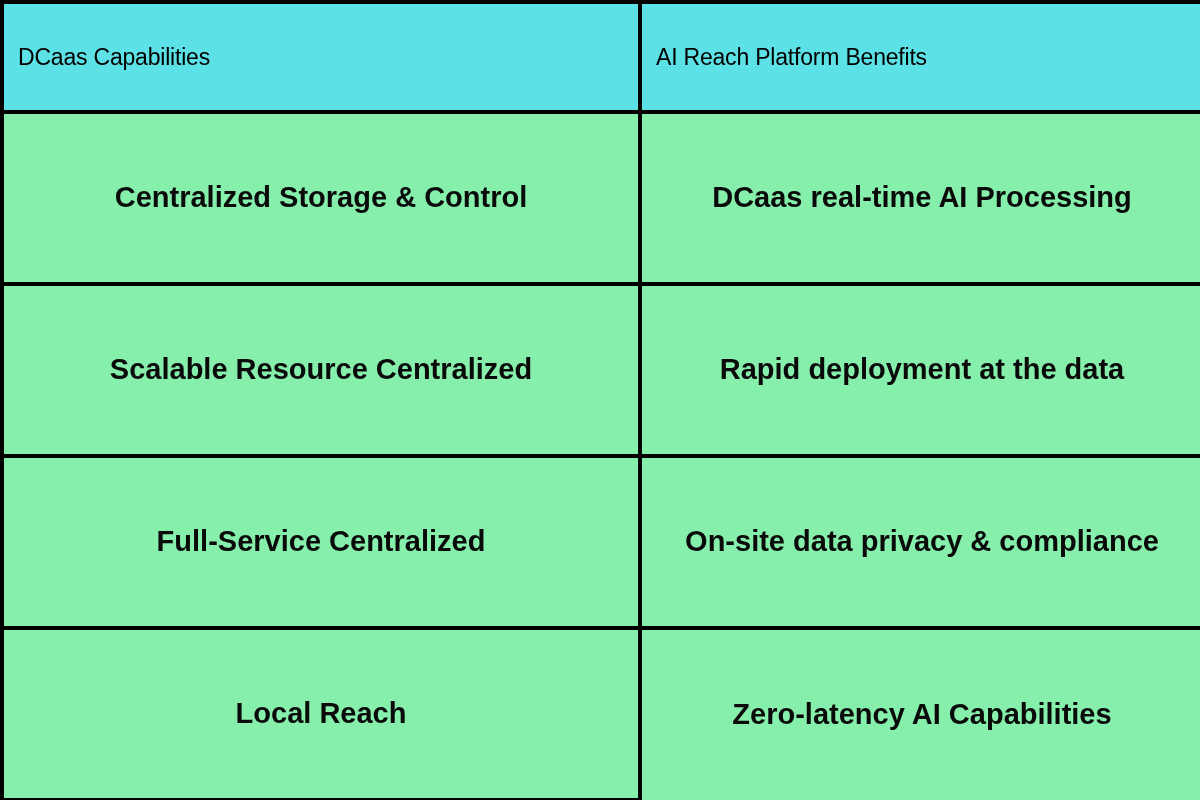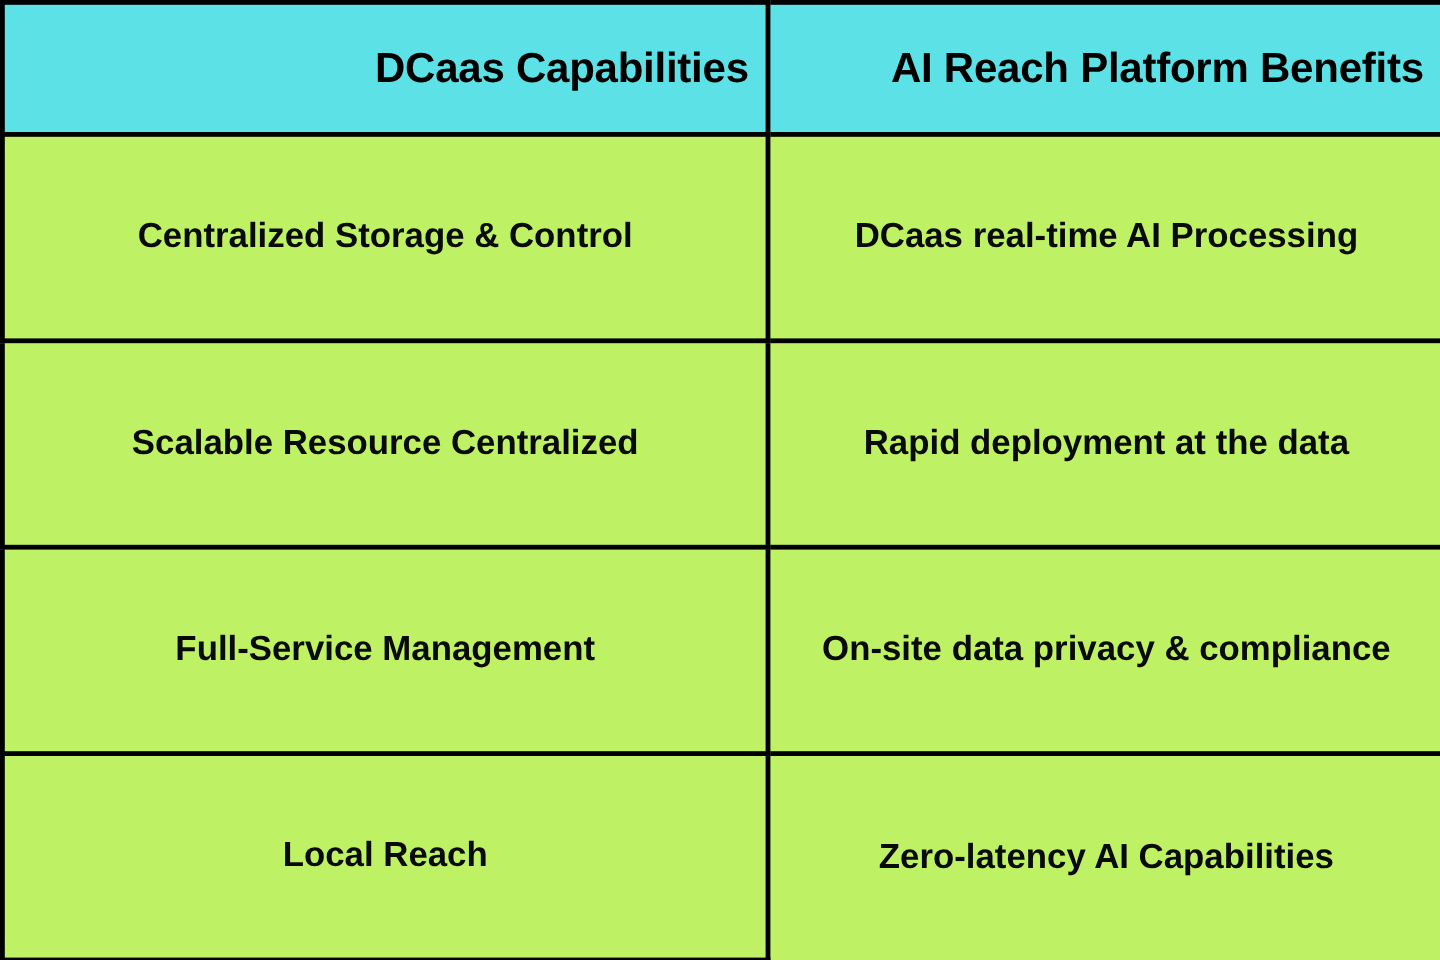--- a/index.html
+++ b/index.html
@@ -25,38 +25,38 @@
 
   .comparison-table col.col-left  { width: 638px; }
   .comparison-table col.col-right { width: 562px; }
 
   
   .header-row { height: 110px; }
 
   .header-cell {
     background: #5CE1E6;
     color: #000000;
-    font-size: 35px;
-    font-weight: 700;
-    text-align: right;
+    font-size: 23px;
+    font-weight: 400;
+    text-align: left;
     vertical-align: middle;
     letter-spacing: -0.2px;
     padding: 0 14px;
     box-sizing: border-box;
     border-top: 4px solid #000000;
     border-bottom: 4px solid #000000;
   }
   .header-cell.left  { border-left: 4px solid #000000; border-right: 4px solid #000000; }
   .header-cell.right { border-right: 3px solid #000000; }
 
   
   .data-row { height: 172px; }
 
   .data-cell {
-    background: #bef264;
+    background: #86efac;
     color: #0a0a0a;
     font-size: 29px;
     font-weight: 700;
     text-align: center;
     vertical-align: middle;
     line-height: 1.30;
     padding: 6px 18px;
     box-sizing: border-box;
     border-bottom: 4px solid #000000;
   }
@@ -106,21 +106,21 @@
       <td class="data-cell left">
         <span class="cell-text">Scalable Resource Centralized</span>
       </td>
       <td class="data-cell right">
         <span class="cell-text">Rapid deployment at the data</span>
       </td>
     </tr>
 
     <tr class="data-row">
       <td class="data-cell left">
-        <span class="cell-text">Full-Service Management</span>
+        <span class="cell-text">Full-Service Centralized</span>
       </td>
       <td class="data-cell right">
         <span class="cell-text">On-site data privacy &amp; compliance</span>
       </td>
     </tr>
 
     <tr class="data-row last">
       <td class="data-cell left">
         <span class="cell-text">Local Reach</span>
       </td>

